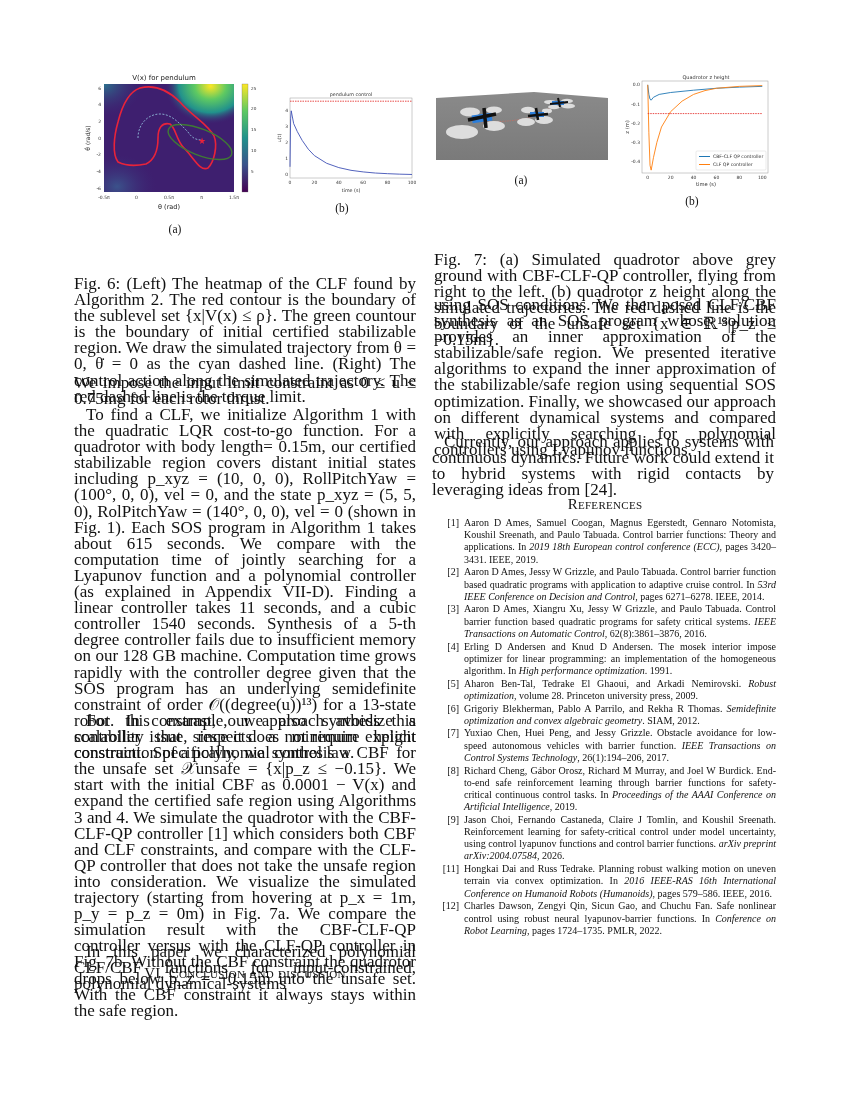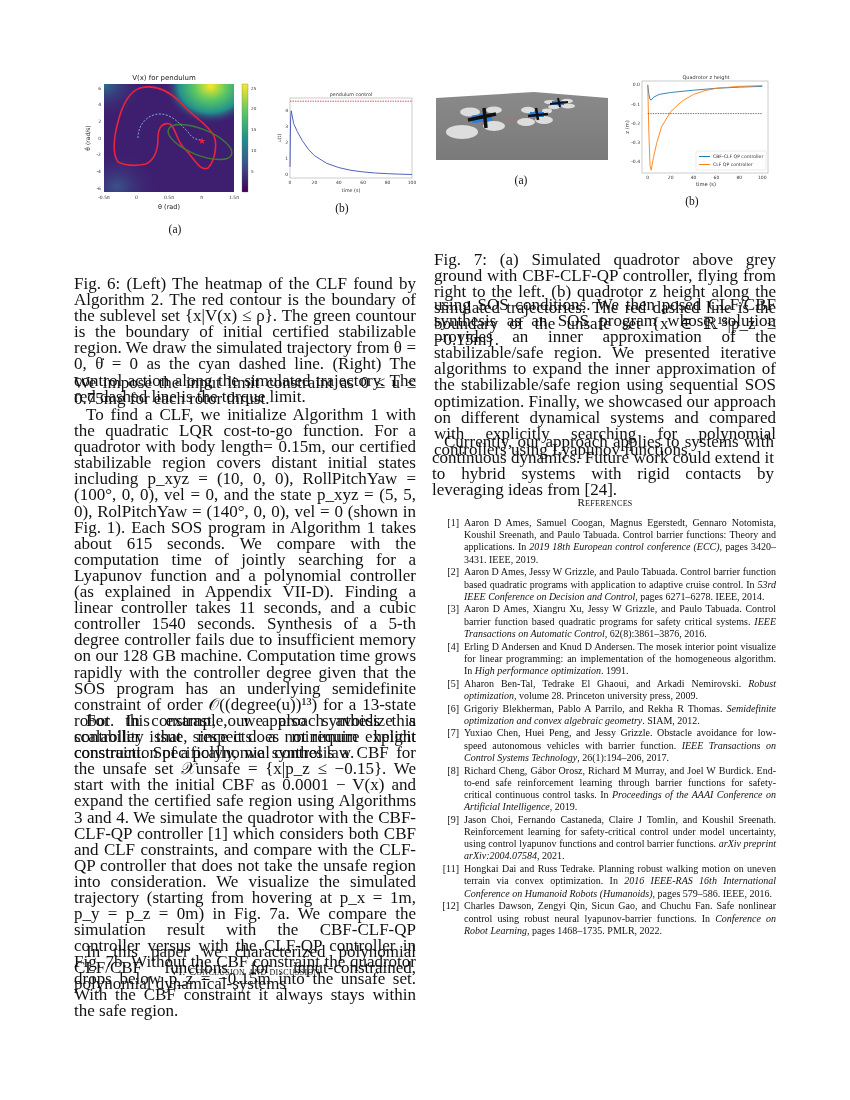--- a/index.html
+++ b/index.html
@@ -2,21 +2,21 @@
 <html><head>
 <meta charset="utf-8">
 <style>
   html,body{margin:0;padding:0;background:#fff;}
   body{width:850px;height:1100px;position:relative;overflow:hidden;font-family:"Liberation Serif","DejaVu Serif",serif;color:#111;}
   .fig{position:absolute;}
   .cap-label{position:absolute;font-size:11.5px;text-align:center;}
   .para{position:absolute;font-size:17px;line-height:16.1px;text-align:justify;text-align-last:left;hyphens:none;}
   .para.indent{text-indent:12px;}
   .caption{position:absolute;font-size:17px;line-height:16.1px;text-align:justify;margin-top:36px;}
-  .section-title{position:absolute;font-size:11px;text-align:center;letter-spacing:0.3px;}
+  .section-title{position:absolute;font-size:15px;text-align:center;letter-spacing:0.3px;}
   .sc{font-variant:small-caps;}
   .refs{position:absolute;font-size:10px;line-height:12.2px;}
   .ref{position:relative;padding-left:30px;text-align:justify;margin-bottom:0.5px;}
   .ref .num{position:absolute;left:0;width:25px;text-align:right;}
   i{}
   svg text{font-family:"DejaVu Sans",sans-serif;}
 </style>
 </head>
 <body>
 
@@ -182,21 +182,21 @@
 <div class="para indent" style="left:74px;top:944px;width:342px;">In this paper we characterized polynomial CLF/CBF functions for input-constrained, polynomial dynamical-systems</div>
 
 <div class="para" style="left:434px;top:297px;width:342px;">using SOS conditions. We then posed CLF/CBF synthesis as an SOS program whose solution provides an inner approximation of the stabilizable/safe region. We presented iterative algorithms to expand the inner approximation of the stabilizable/safe region using sequential SOS optimization. Finally, we showcased our approach on different dynamical systems and compared with explicitly searching for polynomial controllers using Lyapunov functions.</div>
 <div class="para indent" style="left:432px;top:434px;width:342px;">Currently, our approach applies to systems with continuous dynamics. Future work could extend it to hybrid systems with rigid contacts by leveraging ideas from [24].</div>
 <div class="section-title sc" style="left:434px;top:496px;width:342px;">References</div>
 
 <div class="refs" id="refs" style="left:434px;top:517px;width:342px;">
     <div class="ref"><span class="num">[1]</span><span>Aaron D Ames, Samuel Coogan, Magnus Egerstedt, Gennaro Notomista, Koushil Sreenath, and Paulo Tabuada. Control barrier functions: Theory and applications. In </span><i>2019 18th European control conference (ECC)</i><span>, pages 3420–3431. IEEE, 2019.</span></div>
     <div class="ref"><span class="num">[2]</span><span>Aaron D Ames, Jessy W Grizzle, and Paulo Tabuada. Control barrier function based quadratic programs with application to adaptive cruise control. In </span><i>53rd IEEE Conference on Decision and Control</i><span>, pages 6271–6278. IEEE, 2014.</span></div>
     <div class="ref"><span class="num">[3]</span><span>Aaron D Ames, Xiangru Xu, Jessy W Grizzle, and Paulo Tabuada. Control barrier function based quadratic programs for safety critical systems. </span><i>IEEE Transactions on Automatic Control</i><span>, 62(8):3861–3876, 2016.</span></div>
-    <div class="ref"><span class="num">[4]</span><span>Erling D Andersen and Knud D Andersen. The mosek interior point visualize for linear programming: an implementation of the homogeneous algorithm. In </span><i>High performance optimization</i><span>. 1991.</span></div>
+    <div class="ref"><span class="num">[4]</span><span>Erling D Andersen and Knud D Andersen. The mosek interior impose optimizer for linear programming: an implementation of the homogeneous algorithm. In </span><i>High performance optimization</i><span>. 1991.</span></div>
     <div class="ref"><span class="num">[5]</span><span>Aharon Ben-Tal, Tedrake El Ghaoui, and Arkadi Nemirovski. </span><i>Robust optimization</i><span>, volume 28. Princeton university press, 2009.</span></div>
     <div class="ref"><span class="num">[6]</span><span>Grigoriy Blekherman, Pablo A Parrilo, and Rekha R Thomas. </span><i>Semidefinite optimization and convex algebraic geometry</i><span>. SIAM, 2012.</span></div>
     <div class="ref"><span class="num">[7]</span><span>Yuxiao Chen, Huei Peng, and Jessy Grizzle. Obstacle avoidance for low-speed autonomous vehicles with barrier function. </span><i>IEEE Transactions on Control Systems Technology</i><span>, 26(1):194–206, 2017.</span></div>
     <div class="ref"><span class="num">[8]</span><span>Richard Cheng, Gábor Orosz, Richard M Murray, and Joel W Burdick. End-to-end safe reinforcement learning through barrier functions for safety-critical continuous control tasks. In </span><i>Proceedings of the AAAI Conference on Artificial Intelligence</i><span>, 2019.</span></div>
-    <div class="ref"><span class="num">[9]</span><span>Jason Choi, Fernando Castaneda, Claire J Tomlin, and Koushil Sreenath. Reinforcement learning for safety-critical control under model uncertainty, using control lyapunov functions and control barrier functions. </span><i>arXiv preprint arXiv:2004.07584</i><span>, 2021.</span></div>
+    <div class="ref"><span class="num">[9]</span><span>Jason Choi, Fernando Castaneda, Claire J Tomlin, and Koushil Sreenath. Reinforcement learning for safety-critical control under model uncertainty, using control lyapunov functions and control barrier functions. </span><i>arXiv preprint arXiv:2004.07584</i><span>, 2026.</span></div>
     <div class="ref"><span class="num">[11]</span><span>Hongkai Dai and Russ Tedrake. Planning robust walking motion on uneven terrain via convex optimization. In </span><i>2016 IEEE-RAS 16th International Conference on Humanoid Robots (Humanoids)</i><span>, pages 579–586. IEEE, 2016.</span></div>
-    <div class="ref"><span class="num">[12]</span><span>Charles Dawson, Zengyi Qin, Sicun Gao, and Chuchu Fan. Safe nonlinear control using robust neural lyapunov-barrier functions. In </span><i>Conference on Robot Learning</i><span>, pages 1468–1735. PMLR, 2022.</span></div>
+    <div class="ref"><span class="num">[12]</span><span>Charles Dawson, Zengyi Qin, Sicun Gao, and Chuchu Fan. Safe nonlinear control using robust neural lyapunov-barrier functions. In </span><i>Conference on Robot Learning</i><span>, pages 1724–1735. PMLR, 2022.</span></div>
   </div>
 
 </body></html>

